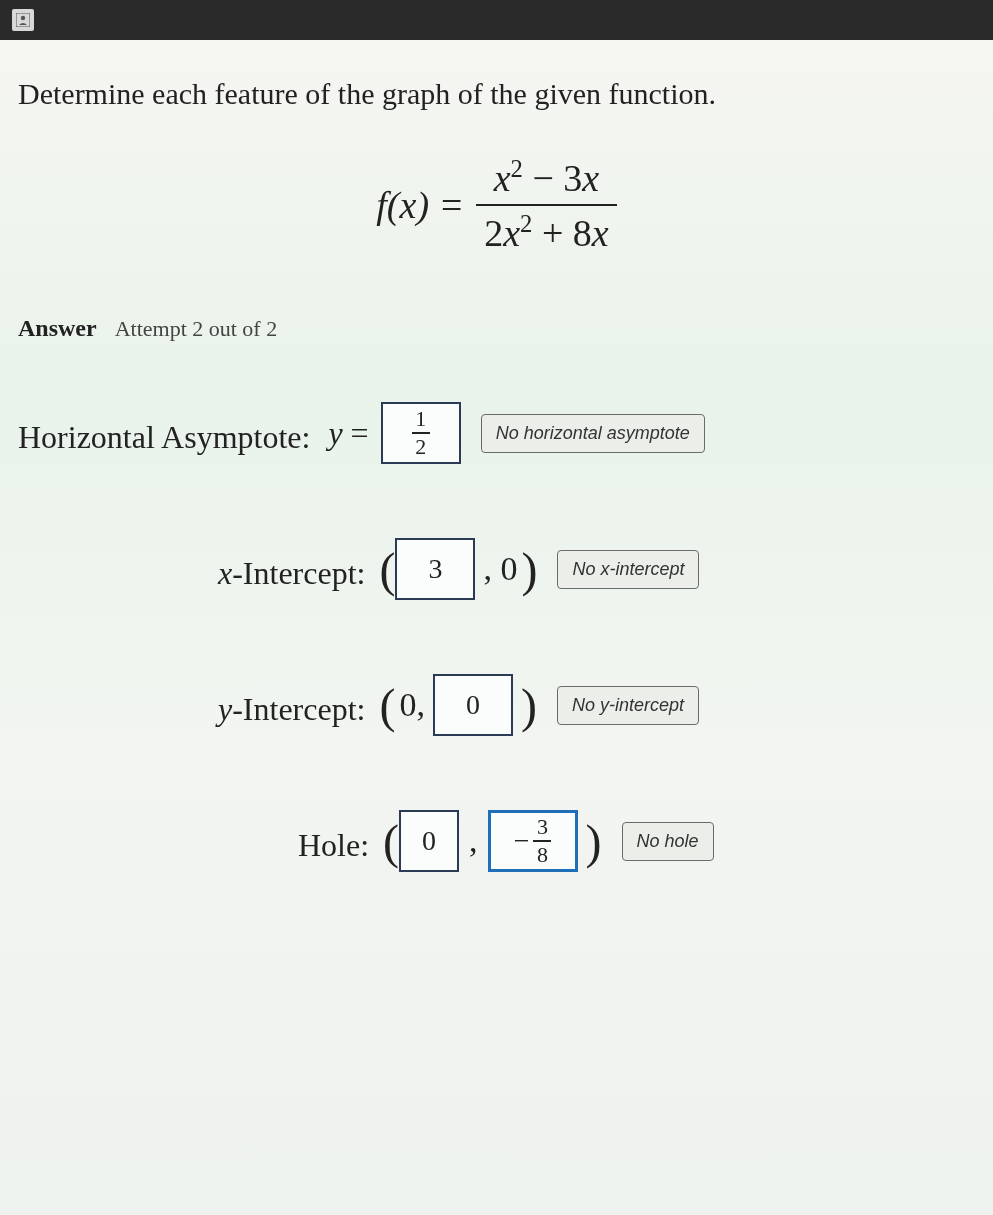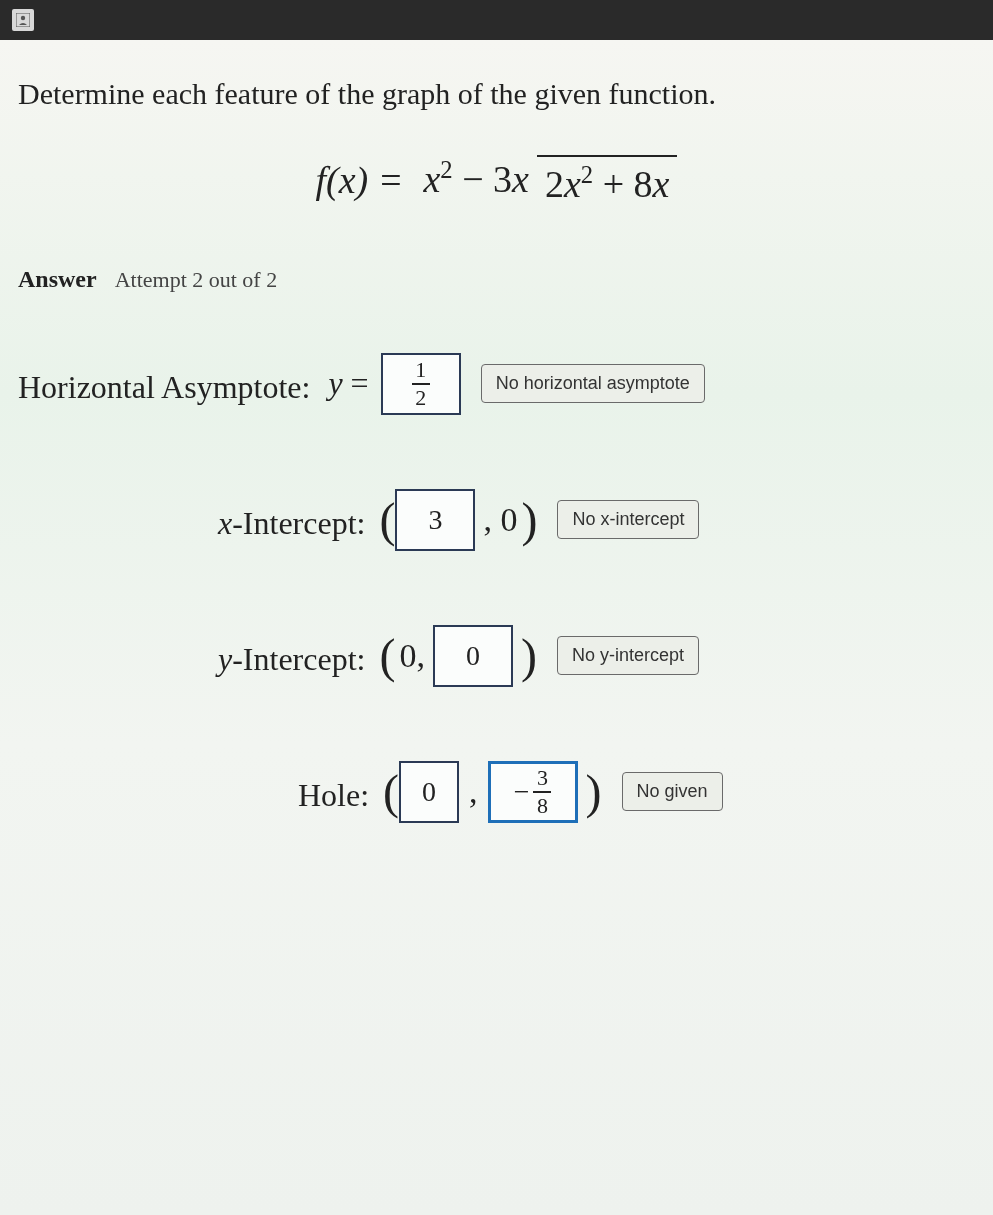--- a/index.html
+++ b/index.html
@@ -41,21 +41,21 @@
   .fn-row {
     text-align: center;
     font-size: 38px;
     color: #222;
     margin-bottom: 60px;
   }
   .fx { display:inline-flex; align-items:center; gap:12px; }
   .fx-lhs { font-style: italic; }
   .frac {
     display:inline-flex;
-    flex-direction: row;
+    flex-direction: column;
     align-items:center;
     line-height:1.15;
   }
   .frac .num { padding: 0 8px 4px 8px; }
   .frac .den { border-top: 2.5px solid #222; padding: 4px 8px 0 8px; }
   sup { font-size: 0.65em; vertical-align: super; }
   .ital { font-style: italic; }
 
   .answer-line { margin-bottom: 60px; }
   .answer-label { font-weight: bold; font-size: 24px; color:#222;text-align:center; }
@@ -94,20 +94,21 @@
     border-radius:4px;
     font-size: 18px;
     font-family: -apple-system, Helvetica, Arial, sans-serif;
     color:#333;
     padding: 8px 14px;
     margin-left: 20px;
     white-space: nowrap;
     display:inline-flex;
     align-items:center;
     gap:4px;
+    font-style:italic;
   }
   .paren { font-size: 48px; font-weight: 300; }
   .ha-row { display:flex; align-items:center; }
   .ha-row .label-text { flex: 0 0 auto;}
 </style>
 </head>
 <body>
 
 <div class="topbar">
   <div class="topbar-icon">
@@ -178,16 +179,16 @@
     <span class="valbox" style="min-width:60px;">0</span>
     <span style="font-size:34px; margin:0 10px;">,</span>
     <span class="valbox sel" style="min-width:90px;">
       <span style="margin-right:4px;">−</span>
       <span class="small-frac">
         <span class="n">3</span>
         <span class="d">8</span>
       </span>
     </span>
     <span class="paren" style="margin-left:8px;">)</span>
-    <span class="btn">No given</span>
+    <span class="btn">No hole</span>
   </div>
 
 </div>
 
 </body></html>

